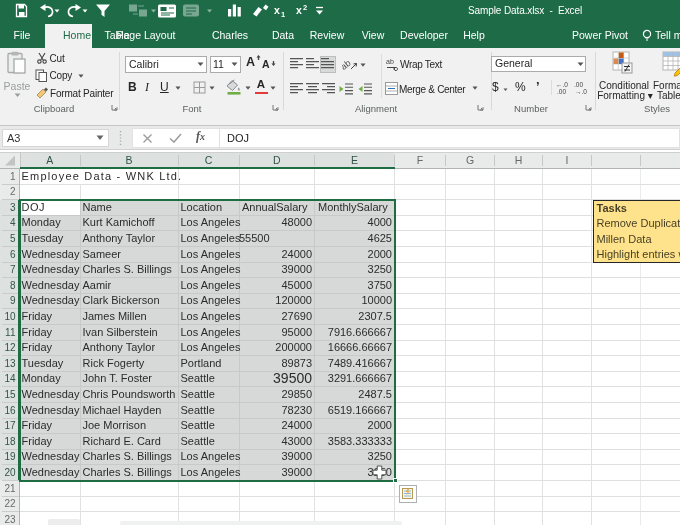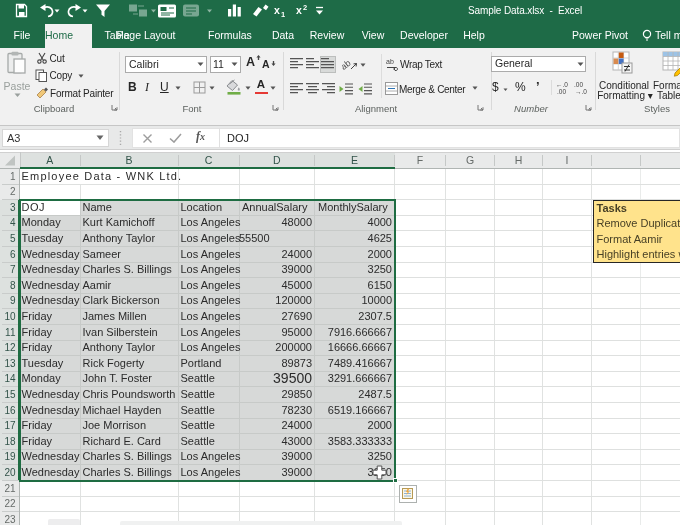--- a/index.html
+++ b/index.html
@@ -47,45 +47,45 @@
 <text x="274" y="13.5" font-family="Liberation Sans" font-size="10.5" font-weight="bold" fill="#fff">x</text>
 <text x="281" y="16.5" font-family="Liberation Sans" font-size="7.5" font-weight="bold" fill="#fff">1</text>
 <text x="296" y="13.5" font-family="Liberation Sans" font-size="10.5" font-weight="bold" fill="#fff">x</text>
 <text x="303" y="9.5" font-family="Liberation Sans" font-size="7.5" font-weight="bold" fill="#fff">2</text>
 <path d="M316 7.5 h7" stroke="#fff" stroke-width="1.3"></path>
 <path d="M316 10.5 l7 0 l-3.5 4 z" fill="#fff"></path>
 </svg></div>
 <div style="position:absolute;left:0;top:22px;width:680px;height:26px;background:#1E6B47;"></div>
 <div style="position:absolute;left:44.5px;top:24px;width:47.5px;height:24px;background:#f1f1f1;"></div>
 <div style="position:absolute;left:-1px;top:22px;width:46px;height:26px;color:#fff;font-size:10.5px;line-height:27px;text-align:center;">File</div>
-<div style="position:absolute;left:45px;top:22px;width:46px;height:26px;color:#1E6B47;font-size:10.5px;line-height:27px;text-align:left;">Home</div>
+<div style="position:absolute;left:45px;top:22px;width:46px;height:26px;color:#1E6B47;font-size:10.5px;line-height:27px;text-align:right;">Home</div>
 <div style="position:absolute;left:85px;top:22px;width:64px;height:26px;color:#fff;font-size:10.5px;line-height:27px;text-align:center;">Table</div>
 <div style="position:absolute;left:116.5px;top:22px;width:109px;height:26px;color:#fff;font-size:10.5px;line-height:27px;text-align:left;">Page Layout</div>
-<div style="position:absolute;left:189px;top:22px;width:82px;height:26px;color:#fff;font-size:10.5px;line-height:27px;text-align:center;">Formulas</div>
+<div style="position:absolute;left:189px;top:22px;width:82px;height:26px;color:#fff;font-size:10.5px;line-height:27px;text-align:center;">Charles</div>
 <div style="position:absolute;left:260px;top:22px;width:46px;height:26px;color:#fff;font-size:10.5px;line-height:27px;text-align:center;">Data</div>
 <div style="position:absolute;left:295px;top:22px;width:64px;height:26px;color:#fff;font-size:10.5px;line-height:27px;text-align:center;">Review</div>
 <div style="position:absolute;left:350px;top:22px;width:46px;height:26px;color:#fff;font-size:10.5px;line-height:27px;text-align:center;">View</div>
 <div style="position:absolute;left:378.5px;top:22px;width:91px;height:26px;color:#fff;font-size:10.5px;line-height:27px;text-align:center;">Developer</div>
 <div style="position:absolute;left:451px;top:22px;width:46px;height:26px;color:#fff;font-size:10.5px;line-height:27px;text-align:center;">Help</div>
 <div style="position:absolute;left:479px;top:22px;width:100px;height:26px;color:#fff;font-size:14px;line-height:27px;text-align:center;margin-top:28px;">PDFelement</div>
 <div style="position:absolute;left:545.5px;top:22px;width:109px;height:26px;color:#fff;font-size:10.5px;line-height:27px;text-align:center;">Power Pivot</div>
 <svg style="position:absolute;left:641px;top:29px" width="12" height="13" viewBox="0 0 12 13">
     <circle cx="6" cy="5" r="3.6" fill="none" stroke="#fff" stroke-width="1.2"></circle>
     <path d="M4.5 9 h3 M5 11 h2" stroke="#fff" stroke-width="1.2"></path>
   </svg>
 <div style="position:absolute;left:655px;top:22px;width:30px;height:26px;color:#fff;font-size:10.5px;line-height:27px;">Tell m</div>
 <div style="position:absolute;left:0;top:48px;width:680px;height:77.5px;background:#f1f1f1;border-bottom:1px solid #c6c6c6;box-sizing:border-box;"></div>
 <div style="position:absolute;left:118.5px;top:52px;width:1px;height:58px;background:#d9d9d9;"></div>
 <div style="position:absolute;left:283px;top:52px;width:1px;height:58px;background:#d9d9d9;"></div>
 <div style="position:absolute;left:491px;top:52px;width:1px;height:58px;background:#d9d9d9;"></div>
 <div style="position:absolute;left:594.5px;top:52px;width:1px;height:58px;background:#d9d9d9;"></div>
 <div style="position:absolute;left:14px;top:103px;width:80px;height:11px;color:#5c615e;font-size:9.5px;line-height:11px;text-align:center;">Clipboard</div>
 <div style="position:absolute;left:152px;top:103px;width:80px;height:11px;color:#5c615e;font-size:9.5px;line-height:11px;text-align:center;">Font</div>
 <div style="position:absolute;left:336px;top:103px;width:80px;height:11px;color:#5c615e;font-size:9.5px;line-height:11px;text-align:center;">Alignment</div>
-<div style="position:absolute;left:491px;top:103px;width:80px;height:11px;color:#5c615e;font-size:9.5px;line-height:11px;text-align:center;font-style:italic;">Number</div>
+<div style="position:absolute;left:491px;top:103px;width:80px;height:11px;color:#5c615e;font-size:9.5px;line-height:11px;text-align:center;">Number</div>
 <div style="position:absolute;left:617px;top:103px;width:80px;height:11px;color:#5c615e;font-size:9.5px;line-height:11px;text-align:center;">Styles</div>
 <svg style="position:absolute;left:111px;top:104px" width="7" height="7" viewBox="0 0 7 7">
     <path d="M1 1 v5 h5 M4 4 l2 2 M6 3.2 V6 H3.2" stroke="#777" stroke-width="1" fill="none"></path>
   </svg>
 <svg style="position:absolute;left:272px;top:104px" width="7" height="7" viewBox="0 0 7 7">
     <path d="M1 1 v5 h5 M4 4 l2 2 M6 3.2 V6 H3.2" stroke="#777" stroke-width="1" fill="none"></path>
   </svg>
 <svg style="position:absolute;left:477px;top:104px" width="7" height="7" viewBox="0 0 7 7">
     <path d="M1 1 v5 h5 M4 4 l2 2 M6 3.2 V6 H3.2" stroke="#777" stroke-width="1" fill="none"></path>
   </svg>
@@ -435,21 +435,21 @@
 <div style="position:absolute;left:314.5px;top:246.5px;width:77.5px;height:15.6px;color:#2b2b2b;font-size:11px;line-height:15.6px;text-align:right;white-space:nowrap;">2000</div>
 <div style="position:absolute;left:21.5px;top:262.1px;width:75px;height:15.6px;color:#2b2b2b;font-size:11px;line-height:15.6px;white-space:nowrap;">Wednesday</div>
 <div style="position:absolute;left:82.5px;top:262.1px;width:95px;height:15.6px;color:#2b2b2b;font-size:11px;line-height:15.6px;white-space:nowrap;">Charles S. Billings</div>
 <div style="position:absolute;left:180.5px;top:262.1px;width:60px;height:15.6px;color:#2b2b2b;font-size:11px;line-height:15.6px;white-space:nowrap;">Los Angeles</div>
 <div style="position:absolute;left:239px;top:262.1px;width:73px;height:15.6px;color:#2b2b2b;font-size:11px;line-height:15.6px;text-align:right;white-space:nowrap;">39000</div>
 <div style="position:absolute;left:314.5px;top:262.1px;width:77.5px;height:15.6px;color:#2b2b2b;font-size:11px;line-height:15.6px;text-align:right;white-space:nowrap;">3250</div>
 <div style="position:absolute;left:21.5px;top:277.7px;width:75px;height:15.6px;color:#2b2b2b;font-size:11px;line-height:15.6px;white-space:nowrap;">Wednesday</div>
 <div style="position:absolute;left:82.5px;top:277.7px;width:95px;height:15.6px;color:#2b2b2b;font-size:11px;line-height:15.6px;white-space:nowrap;">Aamir</div>
 <div style="position:absolute;left:180.5px;top:277.7px;width:60px;height:15.6px;color:#2b2b2b;font-size:11px;line-height:15.6px;white-space:nowrap;">Los Angeles</div>
 <div style="position:absolute;left:239px;top:277.7px;width:73px;height:15.6px;color:#2b2b2b;font-size:11px;line-height:15.6px;text-align:right;white-space:nowrap;">45000</div>
-<div style="position:absolute;left:314.5px;top:277.7px;width:77.5px;height:15.6px;color:#2b2b2b;font-size:11px;line-height:15.6px;text-align:right;white-space:nowrap;">6150</div>
+<div style="position:absolute;left:314.5px;top:277.7px;width:77.5px;height:15.6px;color:#2b2b2b;font-size:11px;line-height:15.6px;text-align:right;white-space:nowrap;">3750</div>
 <div style="position:absolute;left:21.5px;top:293.3px;width:75px;height:15.6px;color:#2b2b2b;font-size:11px;line-height:15.6px;white-space:nowrap;">Wednesday</div>
 <div style="position:absolute;left:82.5px;top:293.3px;width:95px;height:15.6px;color:#2b2b2b;font-size:11px;line-height:15.6px;white-space:nowrap;">Clark Bickerson</div>
 <div style="position:absolute;left:180.5px;top:293.3px;width:60px;height:15.6px;color:#2b2b2b;font-size:11px;line-height:15.6px;white-space:nowrap;">Los Angeles</div>
 <div style="position:absolute;left:239px;top:293.3px;width:73px;height:15.6px;color:#2b2b2b;font-size:11px;line-height:15.6px;text-align:right;white-space:nowrap;">120000</div>
 <div style="position:absolute;left:314.5px;top:293.3px;width:77.5px;height:15.6px;color:#2b2b2b;font-size:11px;line-height:15.6px;text-align:right;white-space:nowrap;">10000</div>
 <div style="position:absolute;left:21.5px;top:308.9px;width:75px;height:15.6px;color:#2b2b2b;font-size:11px;line-height:15.6px;white-space:nowrap;">Friday</div>
 <div style="position:absolute;left:82.5px;top:308.9px;width:95px;height:15.6px;color:#2b2b2b;font-size:11px;line-height:15.6px;white-space:nowrap;">James Millen</div>
 <div style="position:absolute;left:180.5px;top:308.9px;width:60px;height:15.6px;color:#2b2b2b;font-size:11px;line-height:15.6px;white-space:nowrap;">Los Angeles</div>
 <div style="position:absolute;left:239px;top:308.9px;width:73px;height:15.6px;color:#2b2b2b;font-size:11px;line-height:15.6px;text-align:right;white-space:nowrap;">27690</div>
 <div style="position:absolute;left:314.5px;top:308.9px;width:77.5px;height:15.6px;color:#2b2b2b;font-size:11px;line-height:15.6px;text-align:right;white-space:nowrap;">2307.5</div>
@@ -501,21 +501,21 @@
 <div style="position:absolute;left:21.5px;top:464.9px;width:75px;height:15.6px;color:#2b2b2b;font-size:11px;line-height:15.6px;white-space:nowrap;">Wednesday</div>
 <div style="position:absolute;left:82.5px;top:464.9px;width:95px;height:15.6px;color:#2b2b2b;font-size:11px;line-height:15.6px;white-space:nowrap;">Charles S. Billings</div>
 <div style="position:absolute;left:180.5px;top:464.9px;width:60px;height:15.6px;color:#2b2b2b;font-size:11px;line-height:15.6px;white-space:nowrap;">Los Angeles</div>
 <div style="position:absolute;left:239px;top:464.9px;width:73px;height:15.6px;color:#2b2b2b;font-size:11px;line-height:15.6px;text-align:right;white-space:nowrap;">39000</div>
 <div style="position:absolute;left:314.5px;top:464.9px;width:77.5px;height:15.6px;color:#2b2b2b;font-size:11px;line-height:15.6px;text-align:right;white-space:nowrap;">3250</div>
 <div style="position:absolute;left:20.5px;top:169px;width:157px;height:14.6px;background:#fff;"></div>
 <div style="position:absolute;left:21.5px;top:168.5px;width:300px;height:15.6px;color:#2b2b2b;font-size:11px;line-height:15.6px;white-space:nowrap;letter-spacing:1.2px;">Employee Data - WNK Ltd.</div>
 <div style="position:absolute;left:592.5px;top:200px;width:89.5px;height:62.5px;background:#ffe38c;border:1.6px solid #262626;box-sizing:border-box;overflow:hidden;"></div>
 <div style="position:absolute;left:596.5px;top:201px;width:83.5px;height:15.3px;color:#463f25;font-size:11px;line-height:15.3px;white-space:nowrap;font-weight:bold;">Tasks</div>
 <div style="position:absolute;left:596.5px;top:216.3px;width:83.5px;height:15.3px;color:#463f25;font-size:11px;line-height:15.3px;white-space:nowrap;">Remove Duplicates</div>
-<div style="position:absolute;left:596.5px;top:231.6px;width:83.5px;height:15.3px;color:#463f25;font-size:11px;line-height:15.3px;white-space:nowrap;">Format Aamir</div>
+<div style="position:absolute;left:596.5px;top:231.6px;width:83.5px;height:15.3px;color:#463f25;font-size:11px;line-height:15.3px;white-space:nowrap;">Millen Data</div>
 <div style="position:absolute;left:596.5px;top:246.9px;width:83.5px;height:15.3px;color:#463f25;font-size:11px;line-height:15.3px;white-space:nowrap;">Highlight entries wit</div>
 <div style="position:absolute;left:398.5px;top:484.5px;width:18.5px;height:18px;background:#fff;border:1px solid #adb1af;box-sizing:border-box;"></div>
 <svg style="position:absolute;left:402px;top:488px" width="11" height="11" viewBox="0 0 11 11">
 <rect x="0.5" y="0.5" width="10" height="10" fill="#fdf6e3" stroke="#b59a55" stroke-width="1"></rect>
 <path d="M2 3 h7 M2 5.5 h7 M2 8 h7" stroke="#8ab4d8" stroke-width="1"></path>
 <path d="M5 1 l-2 4 h2 l-1.5 4 l4 -5 h-2 l1.5 -3 z" fill="#f0a73e" stroke="none" transform="scale(0.8) translate(2,0)"></path>
 </svg>
 <svg style="position:absolute;left:372px;top:465px" width="15" height="15" viewBox="0 0 15 15">
 <path d="M5.2 1 h4.6 v4.2 h4.2 v4.6 h-4.2 v4.2 h-4.6 v-4.2 H1 v-4.6 h4.2 z" fill="#fff" stroke="#555" stroke-width="1"></path>
 </svg>

